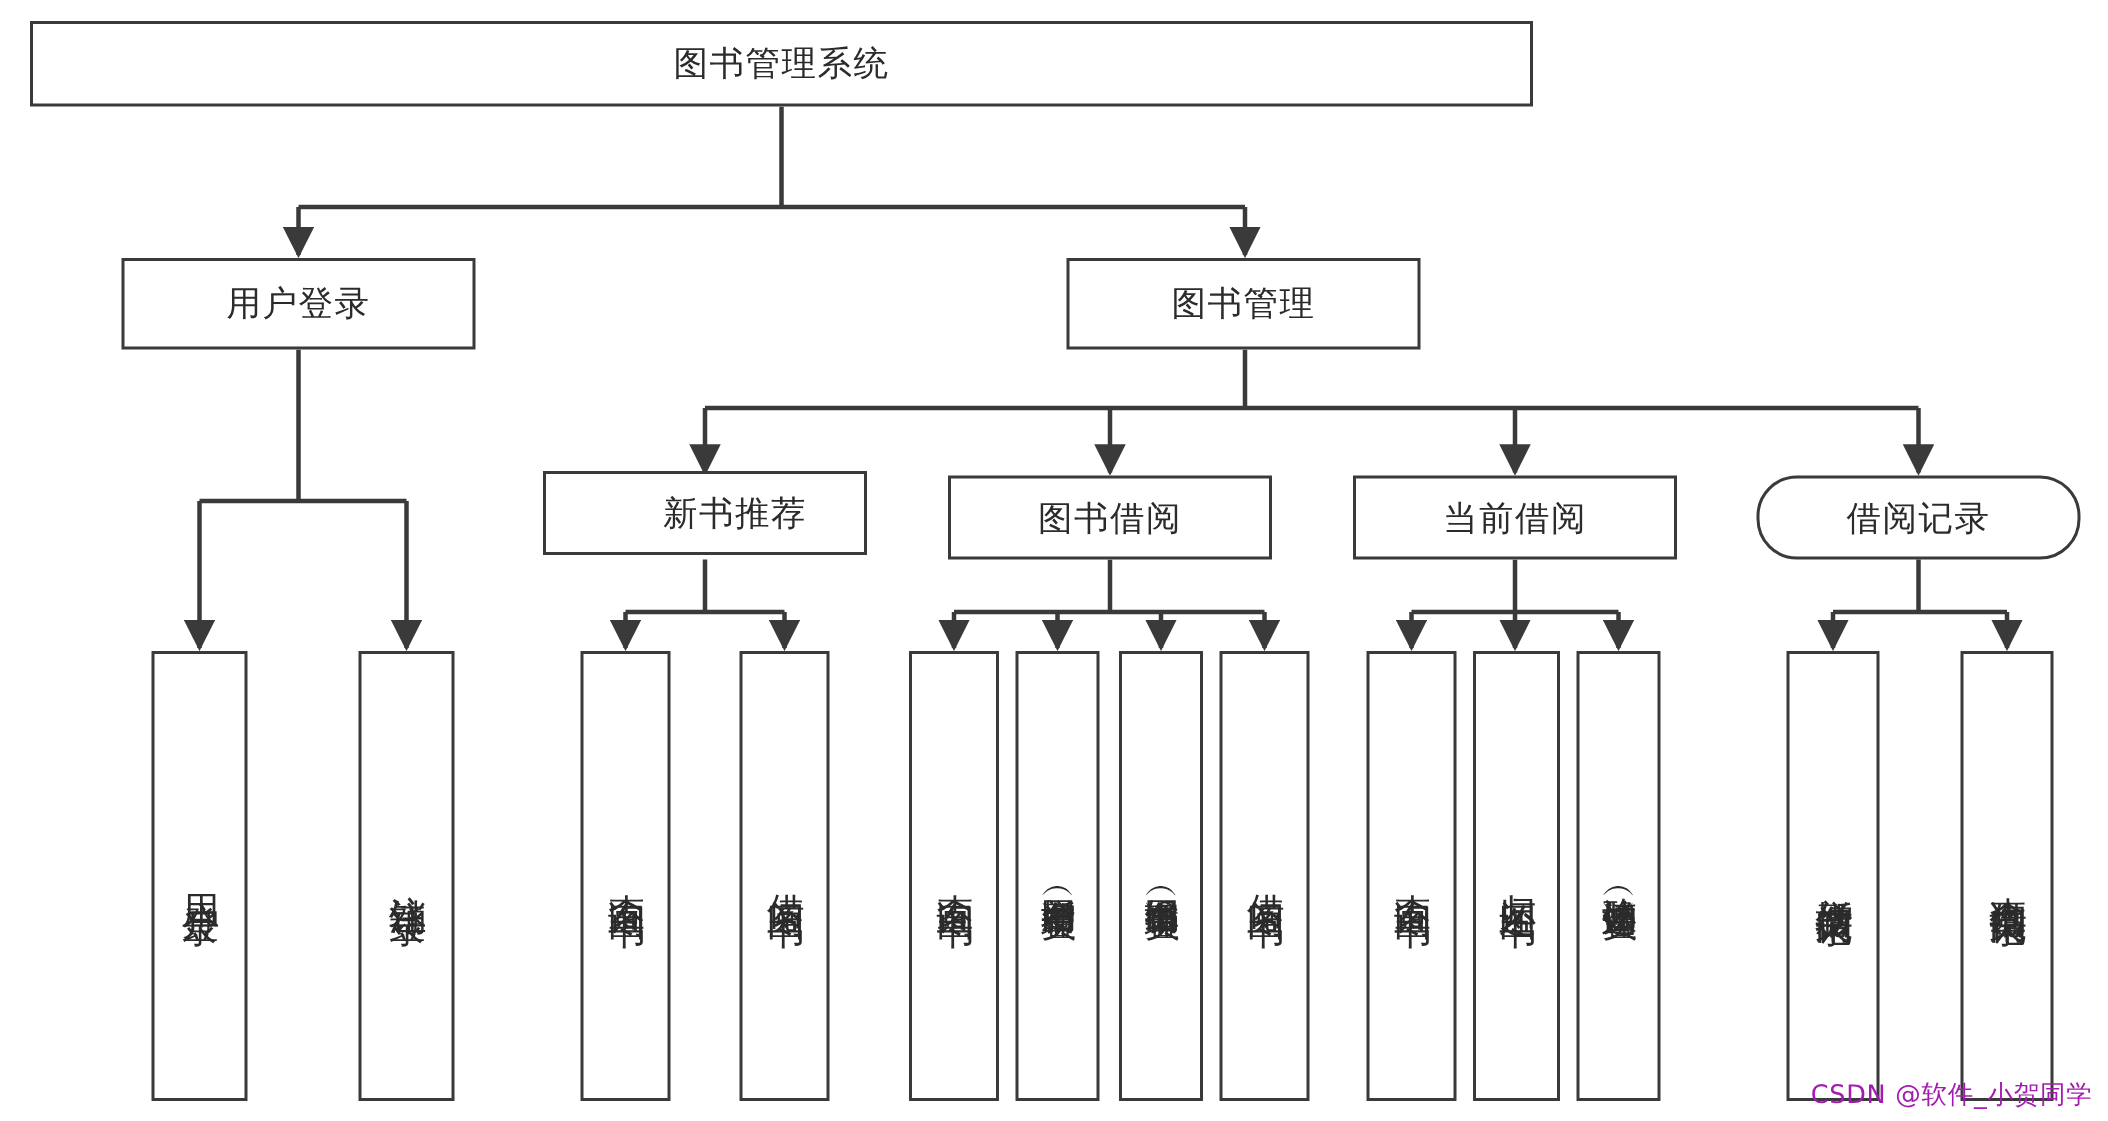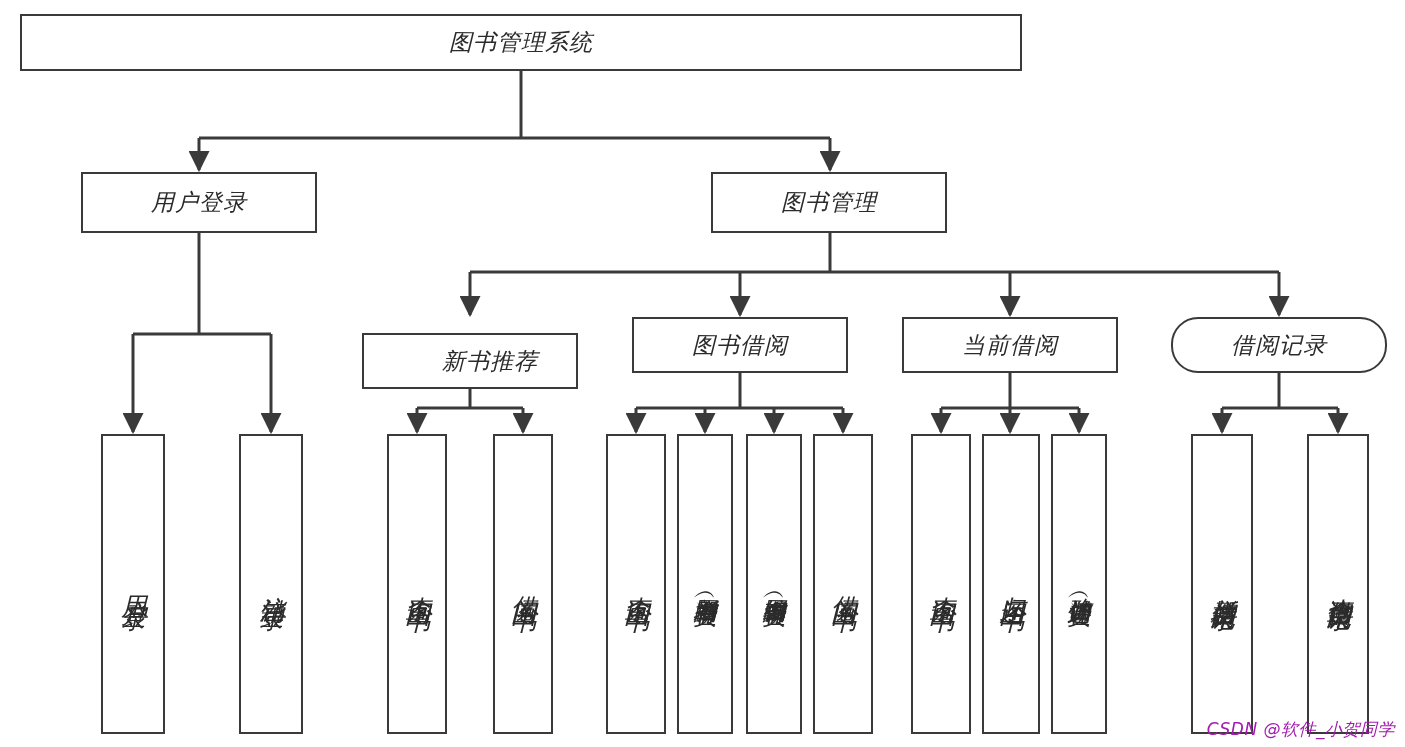--- a/index.html
+++ b/index.html
@@ -10,21 +10,20 @@
   }
   body {
     font-family: "DejaVu Sans", "Liberation Sans", sans-serif;
   }
   #canvas {
     position: relative;
     width: 1405px;
     height: 747px;
     background: #ffffff;
     overflow: hidden;
-    font-style: italic;
   }
   svg.edges {
     position: absolute;
     left: 0;
     top: 0;
     width: 1405px;
     height: 747px;
     pointer-events: none;
   }
   .node {
@@ -128,21 +127,21 @@
     <span class="hlabel">图书管理系统</span>
   </div>
 
   <div class="node h-node" style="left:81px; top:172px; width:236px; height:61px;">
     <span class="hlabel">用户登录</span>
   </div>
   <div class="node h-node" style="left:711px; top:172px; width:236px; height:61px;">
     <span class="hlabel">图书管理</span>
   </div>
 
-  <div class="node h-node" style="left:362px; top:333px; width:216px; height:56px;padding-left:40px;">
+  <div class="node h-node" style="left:362px; top:314px; width:216px; height:56px;padding-left:40px;">
     <span class="hlabel">新书推荐</span>
   </div>
   <div class="node h-node" style="left:632px; top:317px; width:216px; height:56px;">
     <span class="hlabel">图书借阅</span>
   </div>
   <div class="node h-node" style="left:902px; top:317px; width:216px; height:56px;align-items:center;">
     <span class="hlabel">当前借阅</span>
   </div>
   <div class="node h-node" style="left:1171px; top:317px; width:216px; height:56px;border-radius:27px;">
     <span class="hlabel">借阅记录</span>

